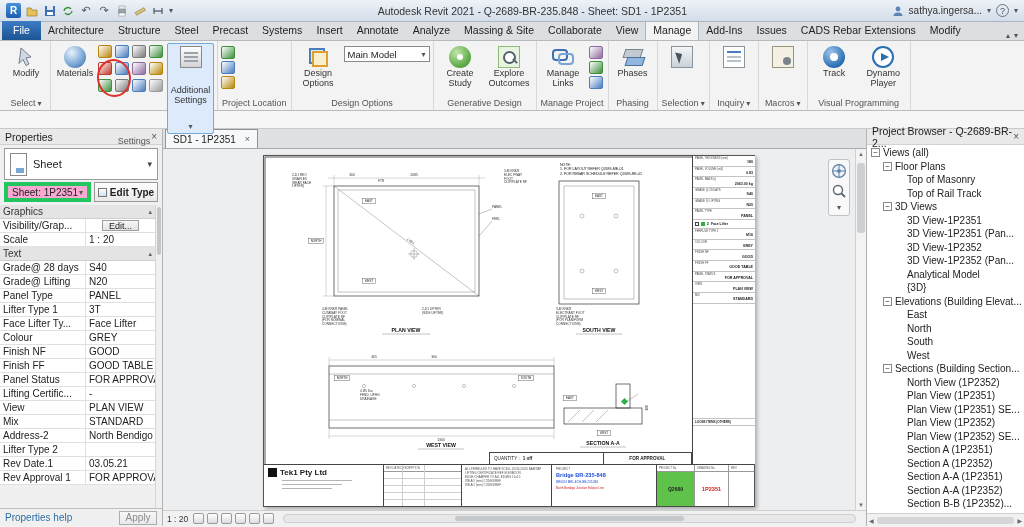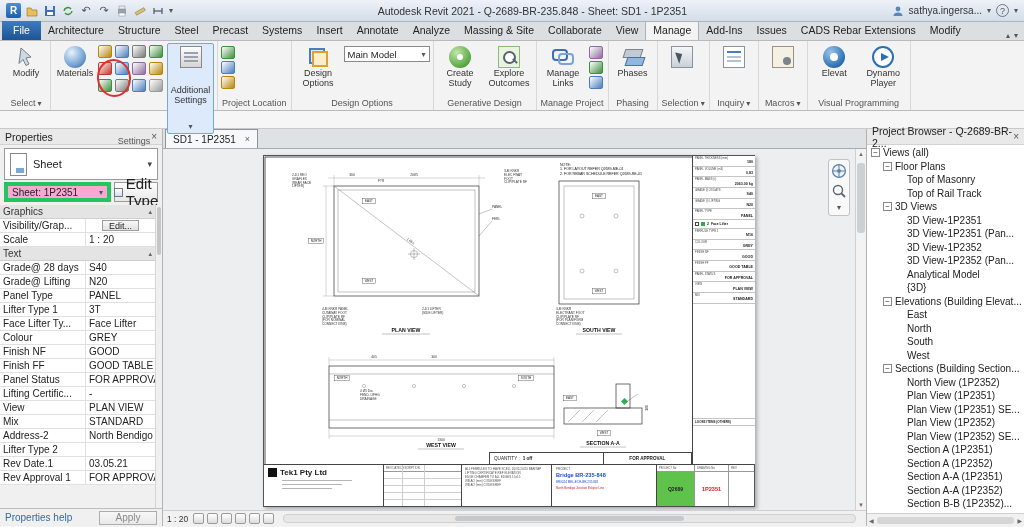--- a/index.html
+++ b/index.html
@@ -77,34 +77,34 @@
   
   .props { width:163px; background:#f0f0f0; border-right:1px solid #b3b3b3; display:flex; flex-direction:column; }
   .pane-header { height:16px; display:flex; align-items:center; padding:0 5px; font-size:10.5px; background:#e9e9e9; border-bottom:1px solid #d2d2d2; }
   .pane-close { margin-left:auto; font-size:10px; color:#555; }
   .type-sel { margin:3px 4px 2px; background:#fff; border:1px solid #9a9a9a; height:32px; display:flex; align-items:center; padding:2px 5px; gap:6px; }
   .sheet-ico { width:17px; height:23px; background:#fff; border:1px solid #888; position:relative; flex:none; }
   .sheet-ico::after { content:""; position:absolute; right:2px; bottom:2px; width:8px; height:5px; background:#7ba7d7; }
   .type-caret { margin-left:auto; color:#444; font-size:9px; }
   .inst-row { display:flex; margin:0 4px 3px; gap:3px; height:20px; }
   .inst-sel { flex:1; background:#f9a8d4; border:4px solid #22c55e; display:flex; align-items:center; padding:0 4px; font-size:10px; justify-content:space-between; }
-  .edit-type { width:44px; border:1px solid #9a9a9a; background:linear-gradient(#fdfdfd,#e8e8e8); display:flex; align-items:center; justify-content:center; gap:3px; font-size:15px; flex:none; }
+  .edit-type { width:64px; border:1px solid #9a9a9a; background:linear-gradient(#fdfdfd,#e8e8e8); display:flex; align-items:center; justify-content:center; gap:3px; font-size:10px; flex:none;font-weight:bold; }
   .et-ico { width:9px; height:9px; border:1px solid #777; background:linear-gradient(#fff,#cfe0f2); flex:none; }
   .prop-rows { flex:1; overflow:hidden; position:relative; background:#f0f0f0; }
   .prow { display:flex; height:14px; border-bottom:1px solid #e0e0e0; background:#fff; margin-right:7px; }
   .prow .n { width:86px; padding:1px 3px; font-size:10px; color:#222; border-right:1px solid #e0e0e0; overflow:hidden; white-space:nowrap; }
   .prow .v { flex:1; padding:1px 3px; font-size:10px; overflow:hidden; white-space:nowrap; }
   .v-btn { flex:1; margin:1px 16px; background:linear-gradient(#f8f8f8,#e2e2e2); border:1px solid #9e9e9e; font-size:9px; text-align:center; line-height:10px; overflow:hidden; }
   .psec { display:flex; align-items:center; height:14px; background:#e4e4e4; border-bottom:1px solid #cfcfcf; font-size:10px; padding:0 3px; color:#333; margin-right:7px; }
   .psec .chev { margin-left:auto; font-size:7px; color:#666; }
   .prop-scroll { position:absolute; right:0; top:0; bottom:0; width:7px; background:#f0f0f0; border-left:1px solid #d5d5d5; }
   .prop-thumb { position:absolute; top:2px; left:1px; width:4px; height:48px; background:#c6c6c6; border-radius:2px; }
   .props-bottom { height:18px; border-top:1px solid #bdbdbd; display:flex; align-items:center; padding:0 5px; background:#f0f0f0; }
   .help-link { font-size:10px; color:#2e6da4; }
-  .apply-btn { margin-left:auto; width:58px; height:14px; border:1px solid #adadad; background:linear-gradient(#f7f7f7,#e9e9e9); color:#8a8a8a; font-size:10px; display:flex; align-items:center; justify-content:center; }
+  .apply-btn { margin-left:auto; width:38px; height:14px; border:1px solid #adadad; background:linear-gradient(#f7f7f7,#e9e9e9); color:#8a8a8a; font-size:10px; display:flex; align-items:center; justify-content:center; }
 
   
   .canvas-wrap { flex:1; display:flex; flex-direction:column; background:#eceef0; min-width:0; }
   .doc-tabs { height:20px; background:#dfe2e4; border-bottom:1px solid #a7abae; display:flex; align-items:flex-end; padding-left:2px; }
   .doc-tab { height:19px; background:#f7f8f9; border:1px solid #8f9397; border-bottom:0; display:flex; align-items:center; padding:0 7px; font-size:10px; gap:9px;margin-top:12px; }
   .doc-close { color:#666; font-size:9px; }
   .canvas { flex:1; position:relative; overflow:hidden; }
   .sheet { position:absolute; left:100px; top:6px; width:492px; height:352px; background:#fff; border:1px solid #555; box-shadow:2px 2px 4px rgba(0,0,0,.3); }
   #views-svg { position:absolute; left:0; top:0; }
   .sline { stroke:#333; fill:none; stroke-width:0.7; }
@@ -430,21 +430,21 @@
       <div class="rpanel-label">
           <span>Macros</span>
           <span class="caret">▾</span>
         </div>
     </div>
 
     <div class="rpanel">
       <div class="rpanel-body">
         <div class="bigbtn">
           <div class="bicon ic-dynamo"></div>
-          <span>Elevat</span>
+          <span>Track</span>
         </div>
         <div class="bigbtn">
           <div class="bicon ic-player"></div>
           <span>Dynamo Player</span>
         </div>
       </div>
       <div class="rpanel-label">
           <span>Visual Programming</span>
         </div>
     </div>

